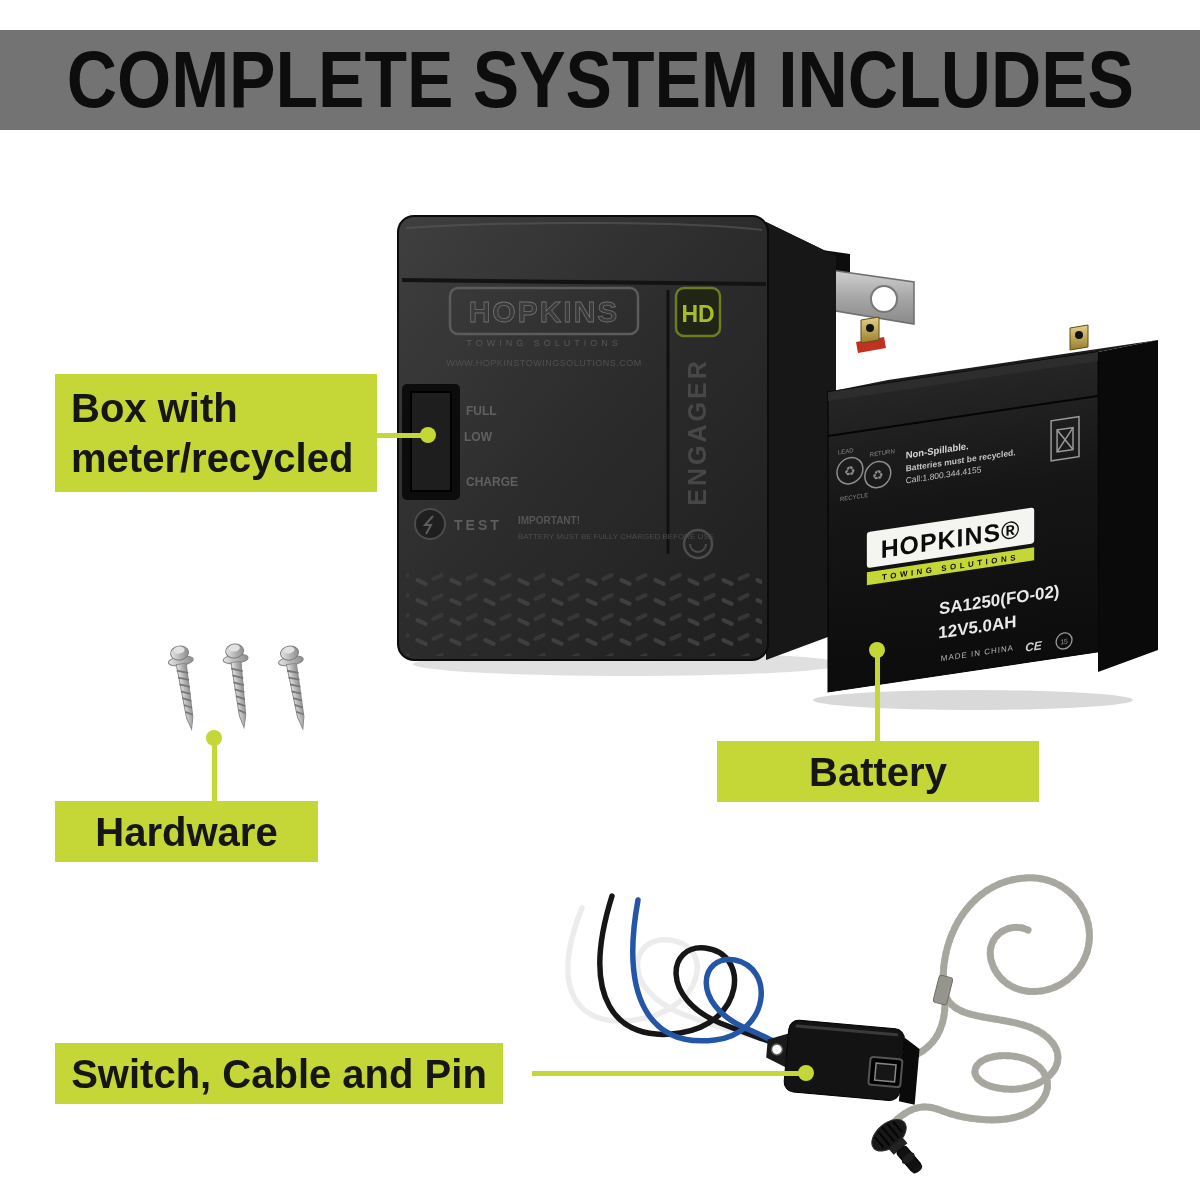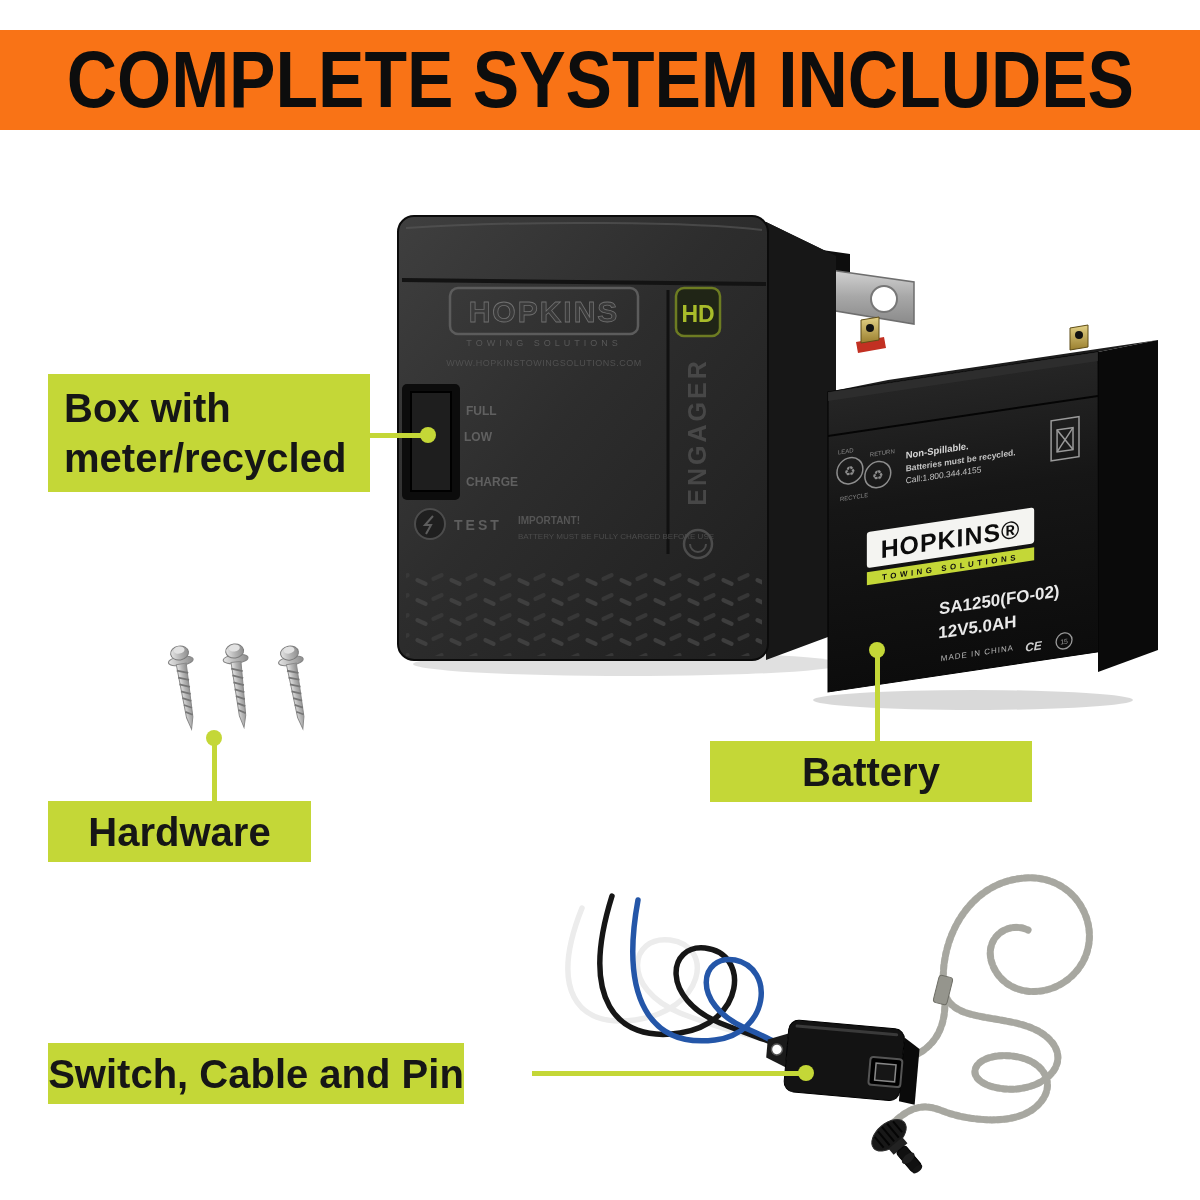--- a/index.html
+++ b/index.html
@@ -2,30 +2,30 @@
 <html><head>
 <meta charset="utf-8">
 <style>
   * { margin:0; padding:0; box-sizing:border-box; }
   html,body { background:#ffffff; }
   body { font-family:"Liberation Sans", sans-serif; color:#141414; }
   .page { position:relative; width:1200px; height:1200px; background:#ffffff; overflow:hidden; }
 
   .banner {
     position:absolute; left:0; top:30px; width:1200px; height:100px;
-    background:#f97316; display:flex; align-items:center; justify-content:center;
+    background:#737373; display:flex; align-items:center; justify-content:center;
   }
   .banner-title {
     font-size:80px; font-weight:bold; color:#0d0d0d; white-space:nowrap;
     letter-spacing:0px; transform:scaleX(0.87); transform-origin:center;
   }
 
   .callout-label {
     position:absolute; background:#c4d737; color:#161616; font-weight:bold;
-    display:flex; flex-direction:column; justify-content:center;
+    display:flex; flex-direction:column; justify-content:center;margin-left:7px;
   }
   .callout-label .line { font-size:40px; line-height:50px; }
   .center { align-items:center; text-align:center; }
   .leftpad { padding-left:16px; }
 
   .callout-line { position:absolute; background:#c4d737; }
   .callout-dot  { position:absolute; width:16px; height:16px; border-radius:50%; background:#c4d737; }
 
   svg.product { position:absolute; overflow:visible; }
   svg text { font-family:"Liberation Sans", sans-serif; }
@@ -257,19 +257,19 @@
   </div>
   <div class="callout-line" style="left:875px; top:652px; width:5px; height:89px;"></div>
   <div class="callout-dot" style="left:869px; top:642px;"></div>
 
   <div class="callout-label center" style="left:48px; top:801px; width:263px; height:61px;">
     <span class="line">Hardware</span>
   </div>
   <div class="callout-line" style="left:212px; top:743px; width:5px; height:58px;"></div>
   <div class="callout-dot" style="left:206px; top:730px;"></div>
 
-  <div class="callout-label center" style="left:48px; top:1043px; width:416px; height:61px;">
+  <div class="callout-label center" style="left:48px; top:1043px; width:448px; height:61px;">
     <span class="line">Switch, Cable and Pin</span>
   </div>
   <div class="callout-line" style="left:532px; top:1071px; width:272px; height:5px;"></div>
   <div class="callout-dot" style="left:798px; top:1065px;"></div>
 
 </div>
 
 </body></html>

